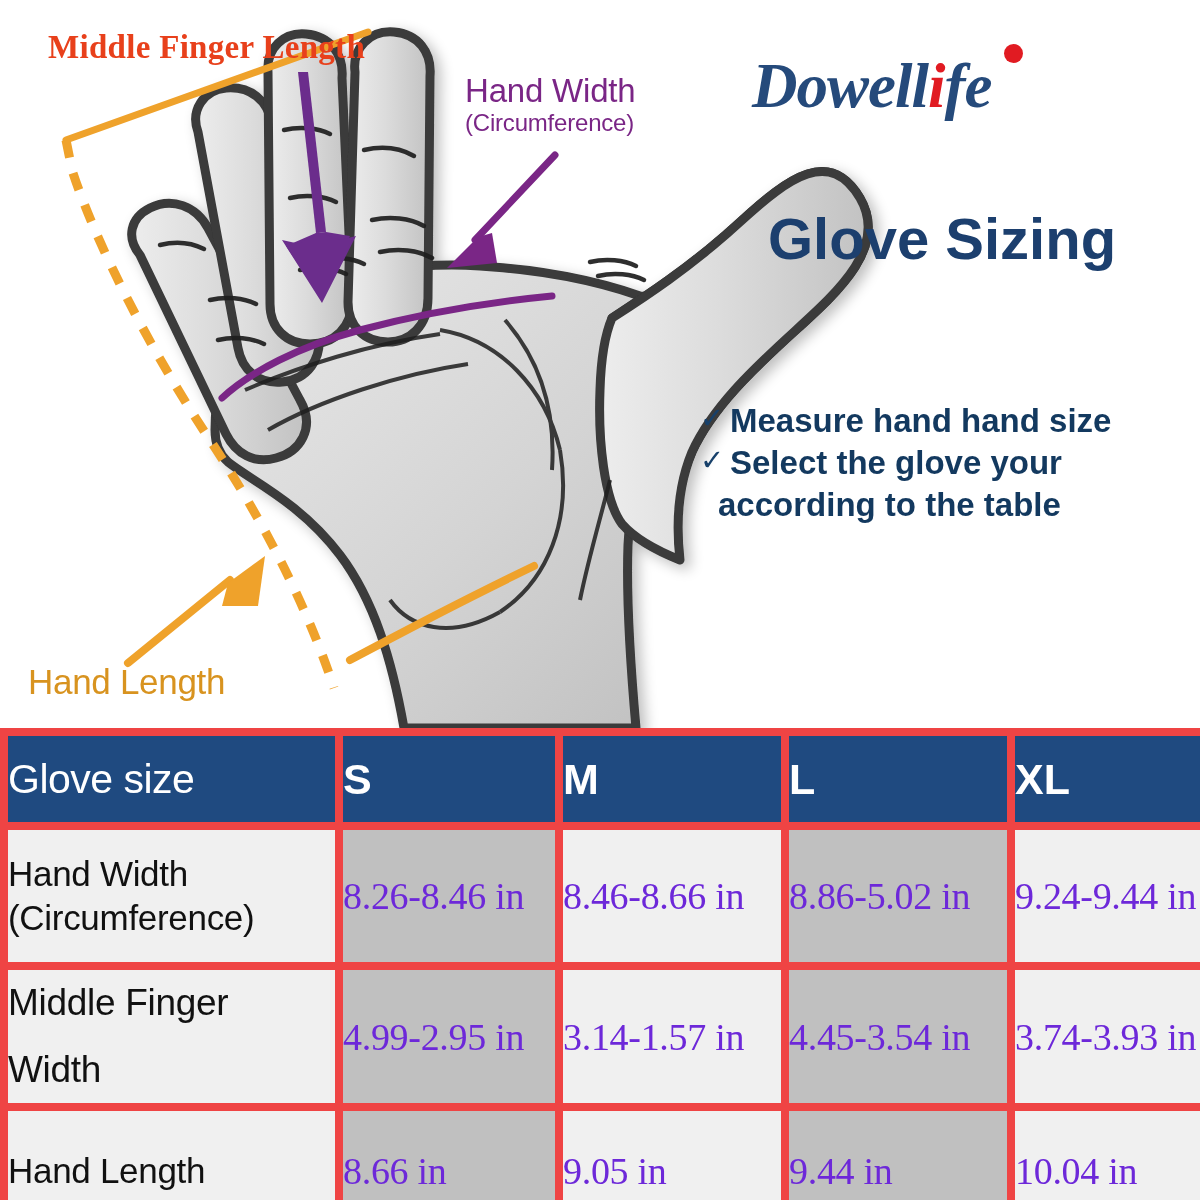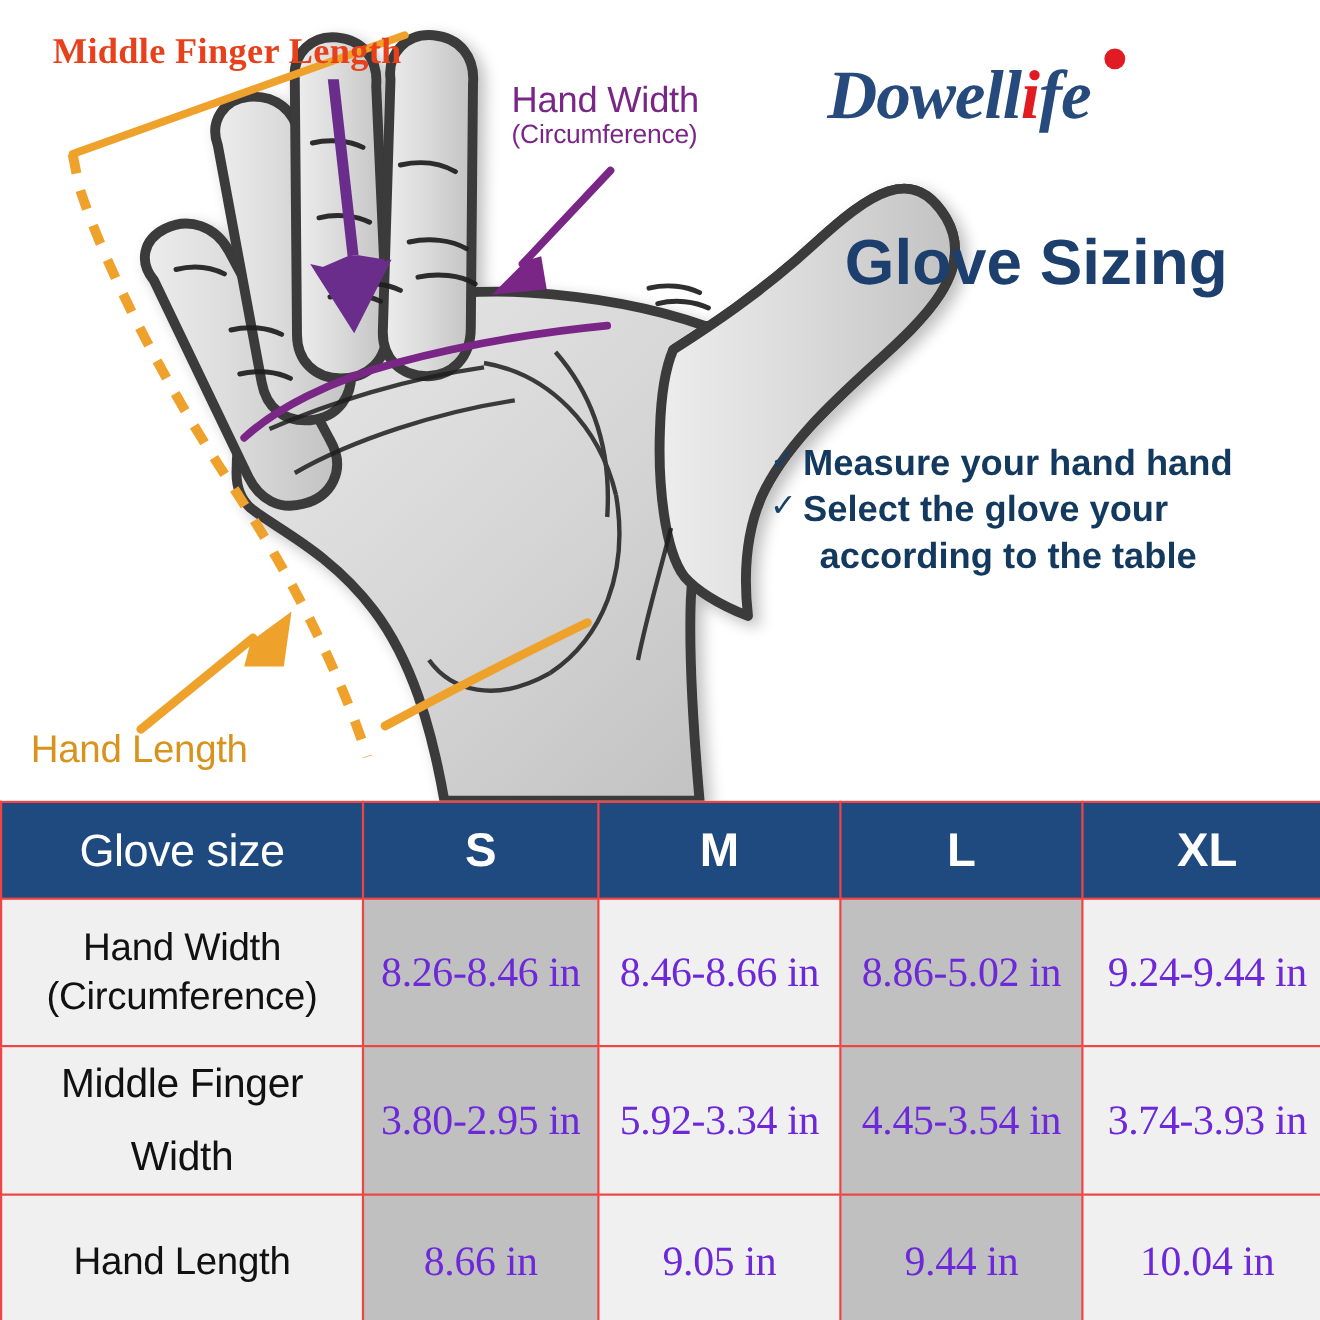--- a/index.html
+++ b/index.html
@@ -78,31 +78,31 @@
     font-size:33px;
     line-height:1.28;
   }
   .bullet-row{display:flex;align-items:flex-start;}
   .bullet-check{
     flex:0 0 auto;width:30px;
     color:#17406A;font-size:29px;font-weight:400;
     line-height:1.28;
   }
   .bullet-text{flex:1 1 auto;}
-  .bullet-cont{margin-left:45px;}
+  .bullet-cont{margin-left:18px;}
 
   
   #table{
     position:absolute;left:0;top:728px;width:1200px;height:472px;
     border-collapse:collapse;
     table-layout:fixed;
   }
   #table td{
-    padding:0;margin:4px;vertical-align:middle;text-align:center;
-    border:2px solid #ef4444;
+    padding:0;margin:4px;vertical-align:middle;text-align:left;
+    border:8px solid #ef4444;
   }
   #table thead td{
     background:#1F4A80;
     color:#ffffff;
     height:86px;
   }
   .hdr-label{
     font-family:"Liberation Sans", sans-serif;
     font-size:41px;font-weight:400;
     letter-spacing:-.5px;
@@ -288,21 +288,21 @@
     <div id="brand">
       <span>Dowell</span><span class="red">i</span><span>fe</span>
       <span class="reddot"></span>
     </div>
 
     <div id="title">Glove  Sizing</div>
 
     <div id="bullets">
       <div class="bullet-row">
         <span class="bullet-check">✓</span>
-        <span class="bullet-text">Measure your hand hand</span>
+        <span class="bullet-text">Measure hand hand size</span>
       </div>
       <div class="bullet-row">
         <span class="bullet-check">✓</span>
         <span class="bullet-text">Select the glove your</span>
       </div>
       <div class="bullet-cont">according to the table</div>
     </div>
   </div>
 
   <table id="table">
@@ -336,22 +336,22 @@
         <td class="cell">8.46-8.66 in</td>
         <td class="cell shaded">8.86-5.02 in</td>
         <td class="cell">9.24-9.44 in</td>
       </tr>
 
       <tr class="r2">
         <td class="row-label serif">
           <div class="lbl">Middle Finger</div>
           <div class="lbl">Width</div>
         </td>
-        <td class="cell shaded">3.80-2.95 in</td>
-        <td class="cell">5.92-3.34 in</td>
+        <td class="cell shaded">4.99-2.95 in</td>
+        <td class="cell">3.14-1.57 in</td>
         <td class="cell shaded">4.45-3.54 in</td>
         <td class="cell">3.74-3.93 in</td>
       </tr>
 
       <tr class="r3">
         <td class="row-label">
           <div class="lbl">Hand Length</div>
         </td>
         <td class="cell shaded">8.66 in</td>
         <td class="cell">9.05 in</td>

